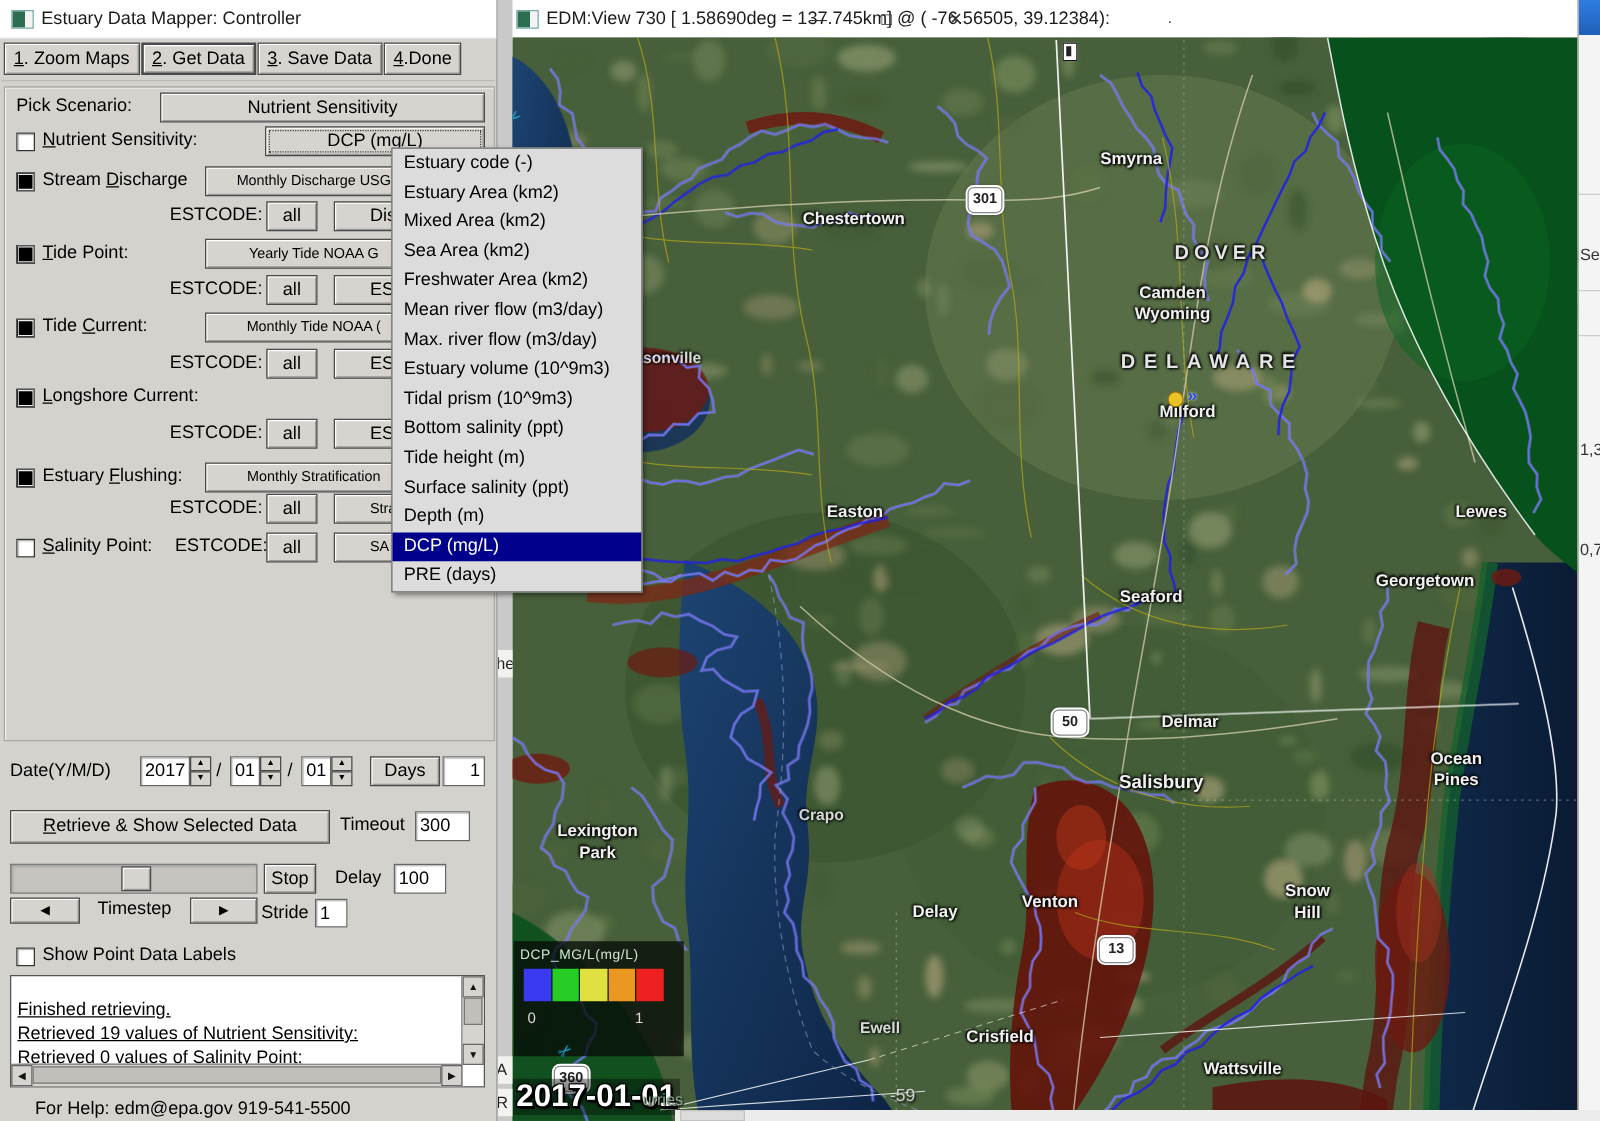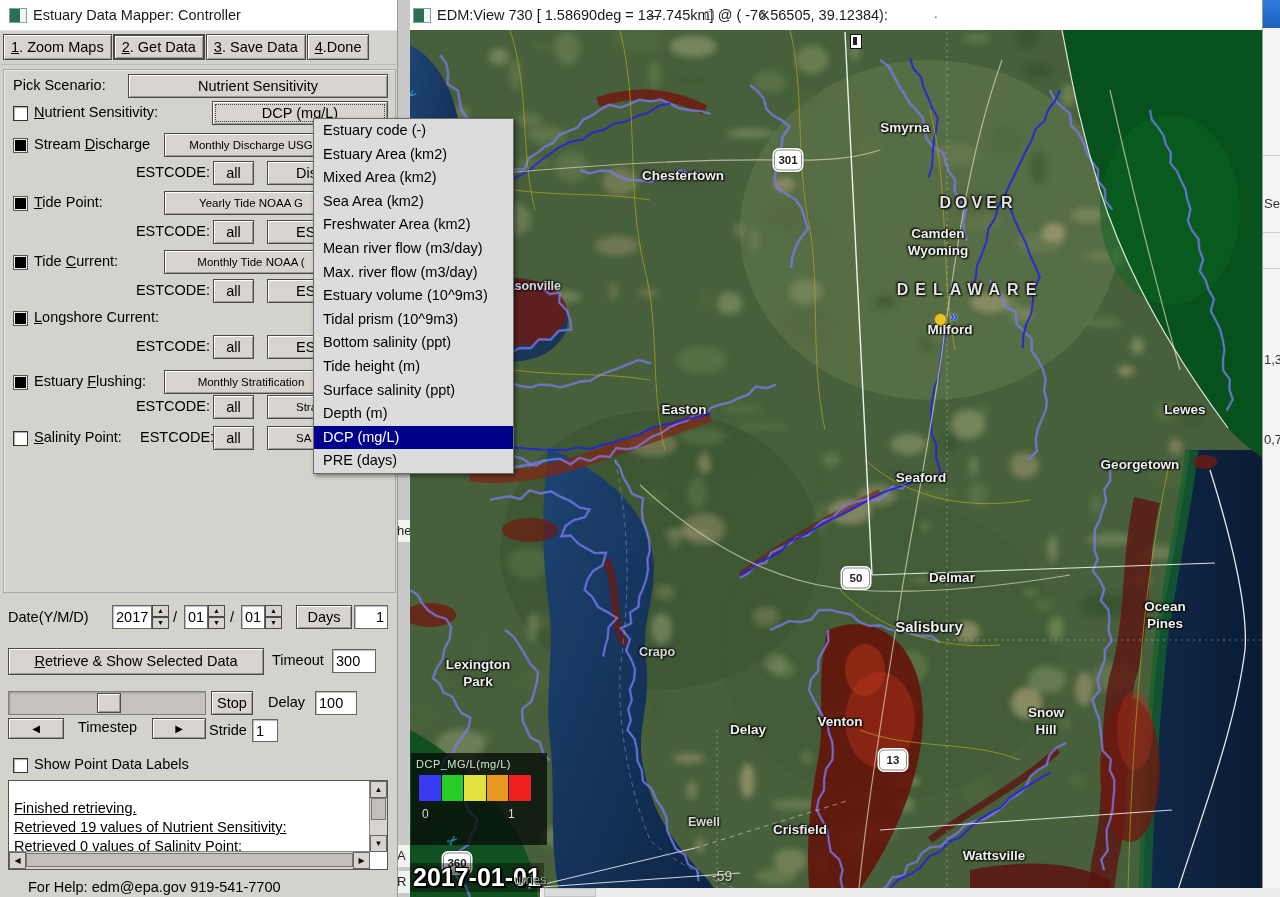--- a/index.html
+++ b/index.html
@@ -712,21 +712,21 @@
         <span class="scrthumb" style="left:1px;top:17px;width:15px;height:22px;"></span>
         <span class="sarrow" style="bottom:0;left:0;">▼</span>
       </div>
       <div class="hscroll">
         <span class="sarrow" style="left:0;top:0;">◀</span>
         <span class="scrthumb" style="left:17px;top:1px;right:17px;height:14px;"></span>
         <span class="sarrow" style="right:0;top:0;">▶</span>
       </div>
     </div>
 
-    <div id="helpline">For Help: edm@epa.gov 919-541-7700</div>
+    <div id="helpline">For Help: edm@epa.gov 919-541-5500</div>
   </div>
 
   <div id="dropdown">
       <div class="dditem">Estuary code (-)</div>
       <div class="dditem">Estuary Area (km2)</div>
       <div class="dditem">Mixed Area (km2)</div>
       <div class="dditem">Sea Area (km2)</div>
       <div class="dditem">Freshwater Area (km2)</div>
       <div class="dditem">Mean river flow (m3/day)</div>
       <div class="dditem">Max. river flow (m3/day)</div>

